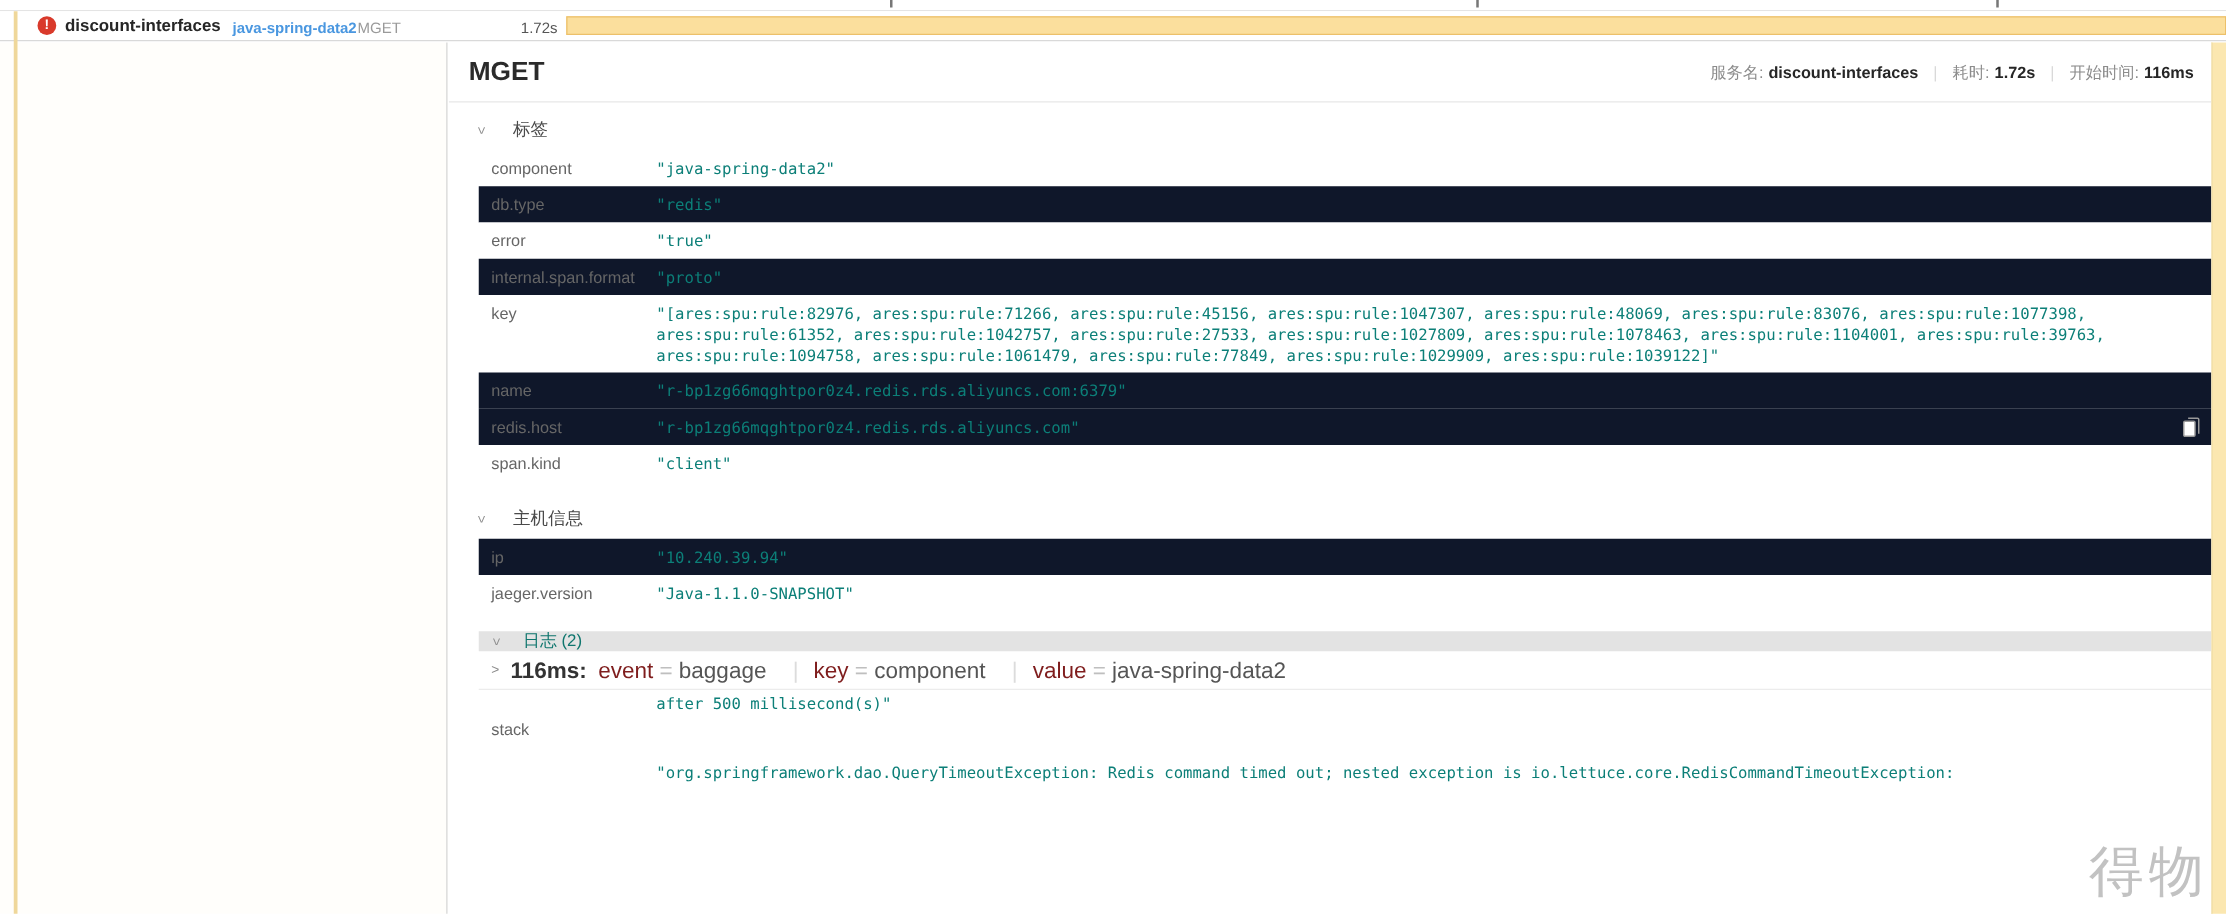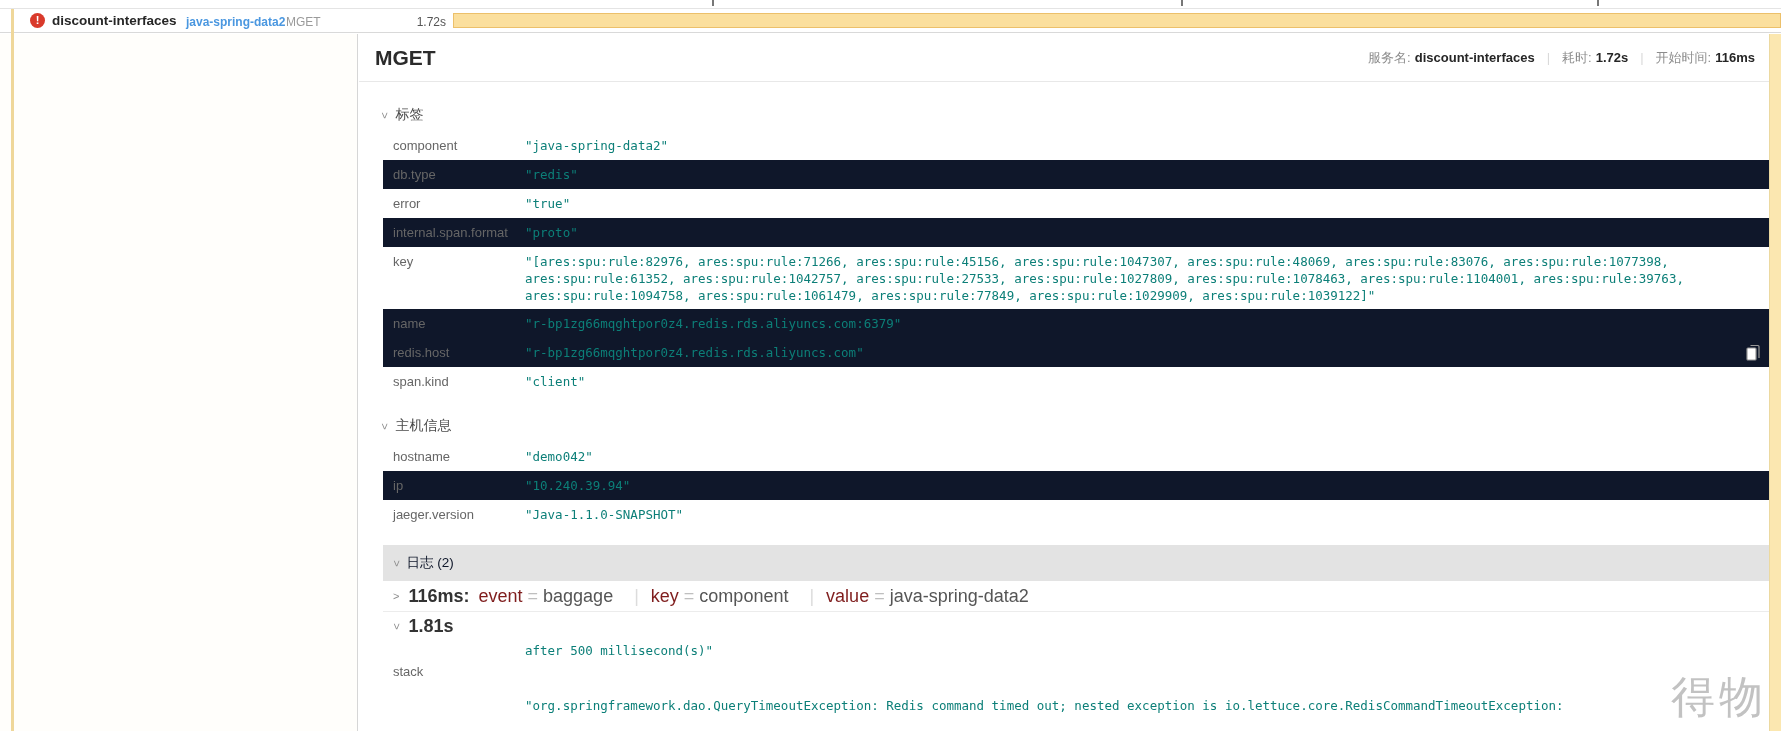--- a/index.html
+++ b/index.html
@@ -36,38 +36,38 @@
 
   
   .detail { position:absolute; left:359px; top:34px; right:12px; bottom:0; background:#fff; overflow:hidden; }
   .d-header { height:48px; display:flex; align-items:center; justify-content:space-between;
     padding:0 14px 0 16px; border-bottom:1px solid #e8e8e8; }
   .d-title { font-size:21px; font-weight:bold; color:#2b2b2b; }
   .d-meta { font-size:13px; color:#8c8c8c; white-space:nowrap; }
   .mg + .mg::before { content:"|"; color:#d9d9d9; margin:0 12px; }
   .m-val { font-weight:bold; color:#262626; margin-left:4px; }
 
-  .section-header { margin:21px 0 4px 22px; height:24px; display:flex; align-items:center;
-    gap:8px; font-size:14px; color:#4a4a4a; cursor:pointer; }
+  .section-header { margin:10px 0 4px 22px; height:24px; display:flex; align-items:center;
+    gap:23px; font-size:14px; color:#4a4a4a; cursor:pointer; }
   .chevron { display:inline-block; color:#8c8c8c; font-size:11px; line-height:1; }
   .chevron::before { content:">"; display:inline-block; }
   .chevron.open::before { transform:rotate(90deg); display:inline-block; }
 
   .kv-table { margin:2px 0 0 24px; }
   .kv-row { position:relative; display:flex; align-items:flex-start; min-height:29px;
     padding:6px 10px 5px 10px; background:#fff; }
   .kv-row.alt { background:#0f172a; }
   .kv-key { width:132px; flex-shrink:0; font-size:13px; color:#666; line-height:17px; }
   .kv-val { flex:1; font-size:12.5px; color:#0c7f78; line-height:17px;
     white-space:pre-wrap; word-break:break-word; padding-right:34px; }
   .copy-btn { position:absolute; right:8px; top:6px; cursor:pointer; }
 
   
-  .logs-band { margin:16px 0 0 24px; height:36px; background:#e3e3e3; display:flex;
-    align-items:center; gap:7px; padding:0 10px; font-size:13.5px; color:#0f172a; cursor:pointer; }
+  .logs-band { margin:16px 0 0 24px; height:16px; background:#e3e3e3; display:flex;
+    align-items:center; gap:19px; padding:0 10px; font-size:13.5px; color:#0f766e; cursor:pointer; }
   .log-entry { margin-left:24px; height:31px; display:flex; align-items:center; gap:9px;
     padding:0 10px; border-bottom:1px solid #ececec; font-size:18px; cursor:pointer; }
   .log-entry.open-hdr { border-bottom:none; height:28px; }
   .log-time { font-weight:bold; color:#333; }
   .lf { color:#555; }
   .lf-name { color:#7f1d1d; }
   .lf-name::after { content:" = "; color:#bfbfbf; }
   .lf + .lf::before { content:"|"; color:#dcdcdc; margin:0 12px; }
 
   .log-detail { margin-left:24px; }
@@ -152,24 +152,20 @@
       <span class="kv-key">span.kind</span>
       <span class="kv-val mono">"client"</span>
     </div>
   </div>
 
   <div class="section-header" style="margin-top:18px;">
     <span class="chevron open"></span>
     <span>主机信息</span>
   </div>
   <div class="kv-table">
-    <div class="kv-row">
-      <span class="kv-key">hostname</span>
-      <span class="kv-val mono">"demo042"</span>
-    </div>
     <div class="kv-row alt">
       <span class="kv-key">ip</span>
       <span class="kv-val mono">"10.240.39.94"</span>
     </div>
     <div class="kv-row">
       <span class="kv-key">jaeger.version</span>
       <span class="kv-val mono">"Java-1.1.0-SNAPSHOT"</span>
     </div>
   </div>
 
@@ -179,24 +175,20 @@
   </div>
 
   <div class="log-entry">
     <span class="chevron"></span>
     <span class="log-time">116ms:</span>
     <span class="lf"><span class="lf-name">event</span><span>baggage</span></span>
     <span class="lf"><span class="lf-name">key</span><span>component</span></span>
     <span class="lf"><span class="lf-name">value</span><span>java-spring-data2</span></span>
   </div>
 
-  <div class="log-entry open-hdr">
-    <span class="chevron open"></span>
-    <span class="log-time">1.81s</span>
-  </div>
 
   <div class="log-detail">
     <div class="kv-row">
       <span class="kv-key"></span>
       <span class="kv-val mono">after 500 millisecond(s)"</span>
     </div>
     <div class="kv-row">
       <span class="kv-key">stack</span>
       <span class="kv-val mono">
         <span class="stack-line norm" style="display:block">"org.springframework.dao.QueryTimeoutException: Redis command timed out; nested exception is io.lettuce.core.RedisCommandTimeoutException:</span>

